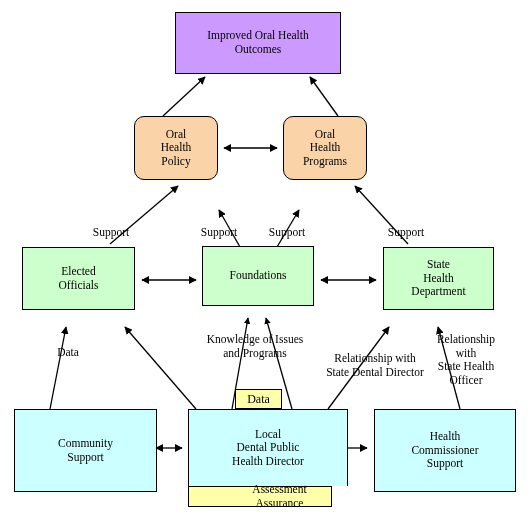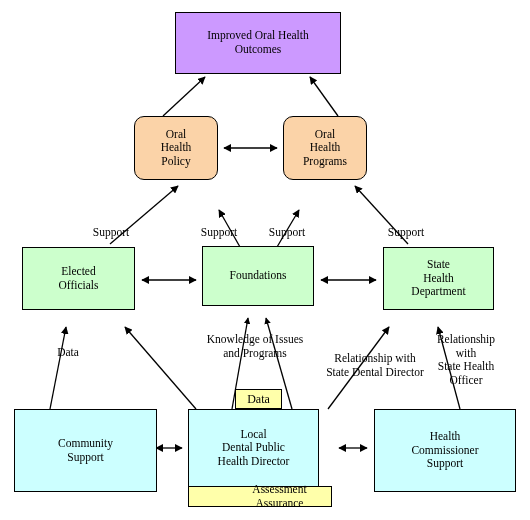--- a/index.html
+++ b/index.html
@@ -124,21 +124,21 @@
 
   <div class="node green" style="left:202px; top:246px; width:112px; height:60px;">Foundations</div>
 
   <div class="node green" style="left:383px; top:247px; width:111px; height:63px;">State
 Health
 Department</div>
 
   <div class="node cyan" style="left:14px; top:409px; width:143px; height:83px;">Community
 Support</div>
 
-  <div class="node cyan main-center" style="left:188px; top:409px; width:131px; height:77px;">Local
+  <div class="node cyan main-center" style="left:188px; top:409px; width:160px; height:77px;">Local
 Dental Public
 Health Director</div>
 
   <div class="node cyan" style="left:374px; top:409px; width:142px; height:83px;">Health
 Commissioner
 Support</div>
 
   <div class="node yellow tab" style="left:235px; top:389px; width:47px; height:20px;">Data</div>
 
   <div class="node yellow strip" style="left:188px; top:486px; width:144px; height:21px;">Assessment Assurance</div>

